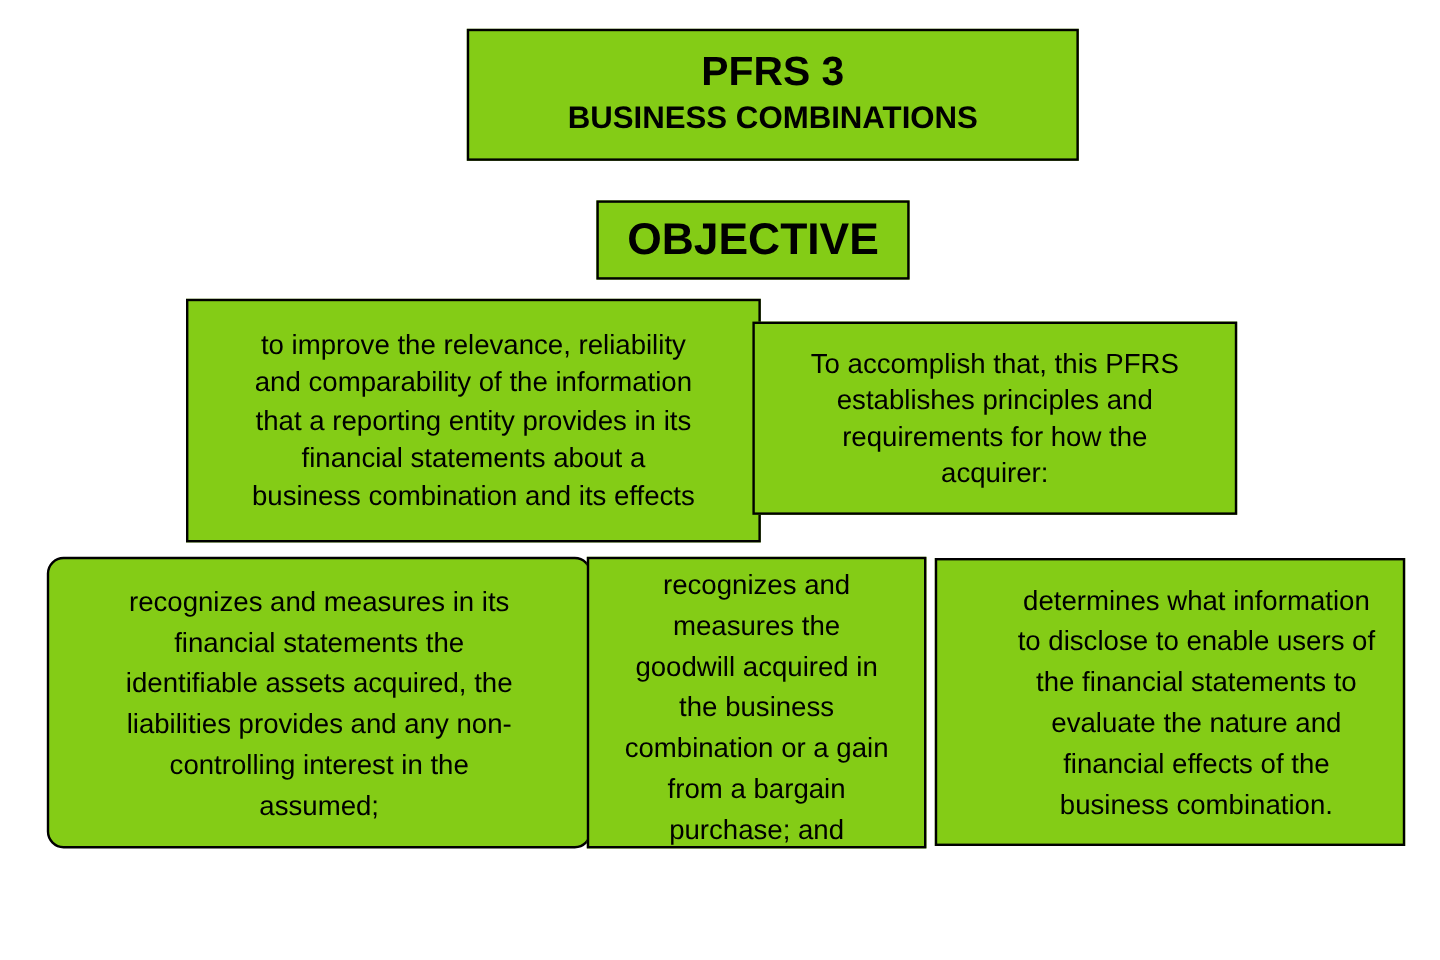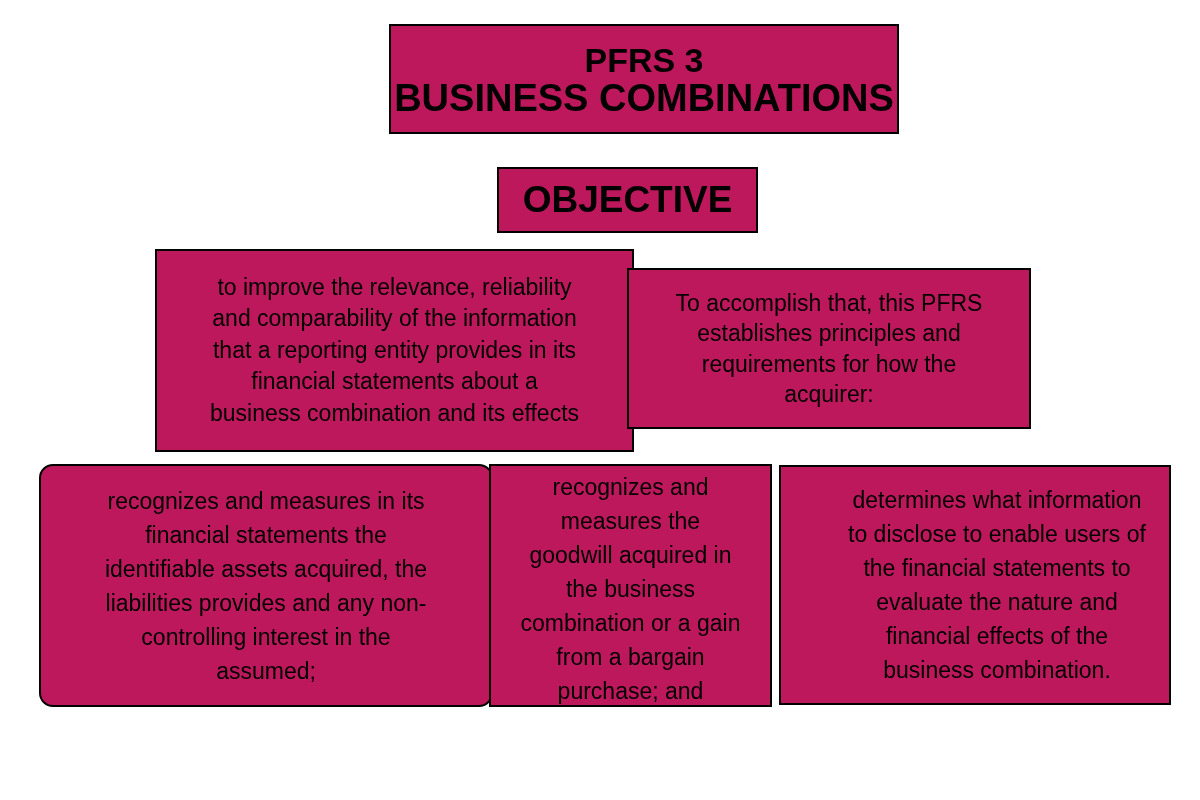--- a/index.html
+++ b/index.html
@@ -1,24 +1,24 @@
 <!DOCTYPE html>
 <html><head>
   <meta charset="utf-8">
   <style>
     html, body { margin: 0; padding: 0; background: #ffffff; }
     body { width: 1200px; height: 800px; position: relative; overflow: hidden;
            font-family: "Liberation Sans", sans-serif; color: #000; }
-    .box { position: absolute; border: 2px solid #000; background: #be185d; box-sizing: border-box;
+    .box { position: absolute; border: 2px solid #000; background: #84cc16; box-sizing: border-box;
            display: flex; flex-direction: column; justify-content: center; align-items: center;
            text-align: center; }
     .line { display: block; white-space: nowrap; }
     .title { left: 389px; top: 24px; width: 510px; height: 110px; font-weight: bold; }
     .title .t1 { font-size: 34px; line-height: 38px; }
-    .title .t2 { font-size: 38px; line-height: 38px; }
+    .title .t2 { font-size: 26px; line-height: 38px; }
     .objective { left: 497px; top: 167px; width: 261px; height: 66px; font-weight: bold; font-size: 37px; }
     .body-text { font-size: 23px; line-height: 31.5px; }
     .boxA { left: 119px; top: 249px; width: 479px; height: 203px; margin-left: 36px; }
     .boxB { left: 627px; top: 268px; width: 404px; height: 161px; }
     .boxB .line { line-height: 30.5px; }
     .boxC { left: 39px; top: 464px; width: 454px; height: 243px; border-radius: 14px; }
     .boxD { left: 474px; top: 464px; width: 283px; height: 243px; justify-content: flex-start; padding-top: 4px; margin-left: 15px; }
     .boxD .line { line-height: 34px; }
     .boxE { left: 779px; top: 465px; width: 392px; height: 240px; padding-left: 44px; }
     .boxE .line { line-height: 34px; }

